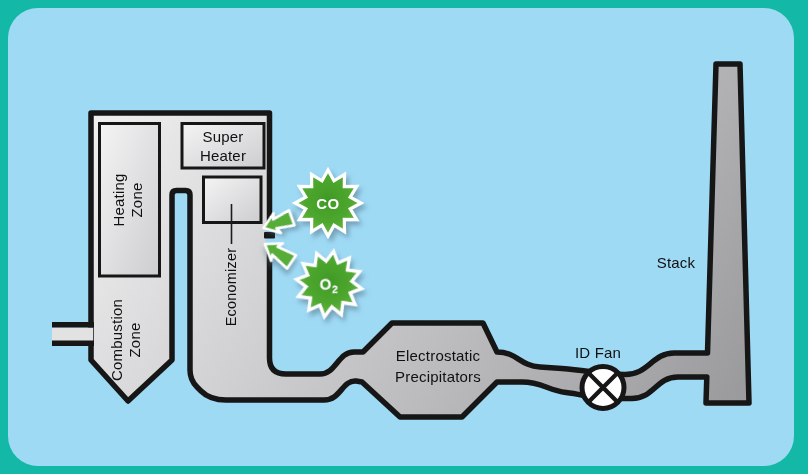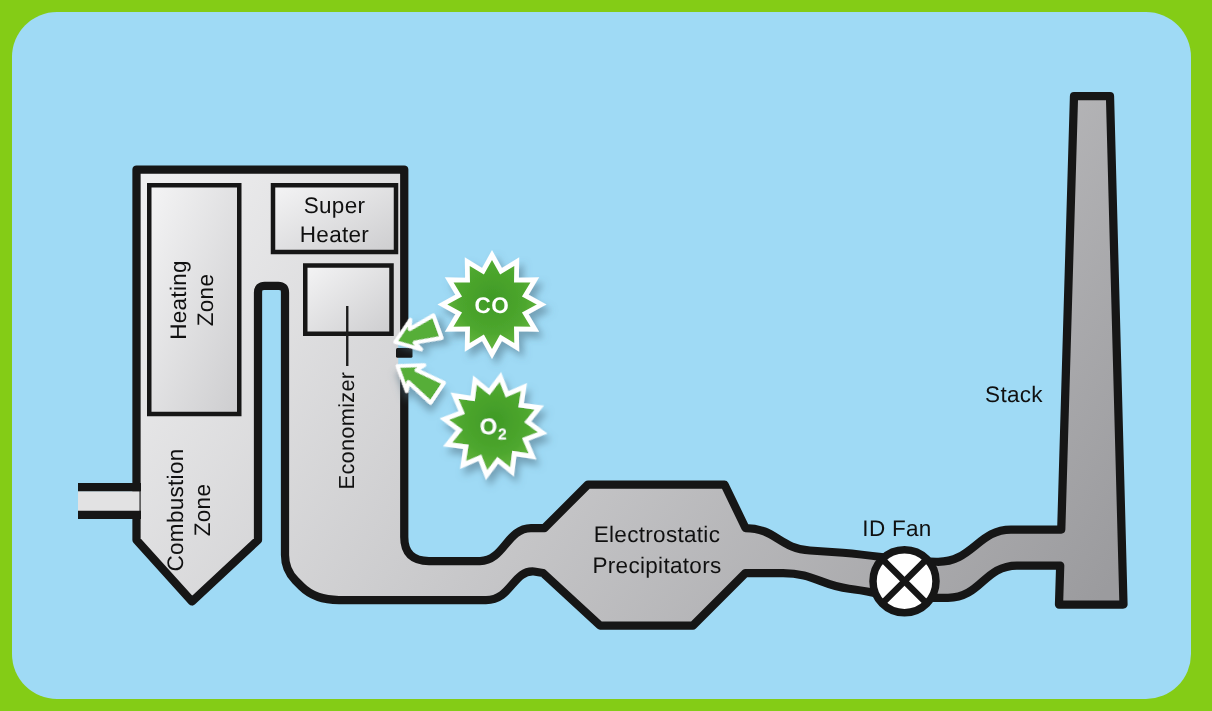--- a/index.html
+++ b/index.html
@@ -1,16 +1,16 @@
 <!DOCTYPE html>
 <html><head>
 <meta charset="utf-8">
 <style>
   html,body{margin:0;padding:0;background:#ffffff;}
-  .stage{position:relative;width:808px;height:474px;background:#84cc16;overflow:hidden;
+  .stage{position:relative;width:808px;height:474px;background:#14b8a6;overflow:hidden;
          font-family:"Liberation Sans", sans-serif;}
   svg text{font-family:"Liberation Sans", sans-serif;fill:#101010;}
   .lbl{font-size:15px;letter-spacing:.2px;}
   .lbl-sm{font-size:14.5px;letter-spacing:.2px;}
   .badge-txt{font-size:15px;font-weight:bold;fill:#ffffff;letter-spacing:.5px;}
 </style>
 </head>
 <body>
 
 <div class="stage">

